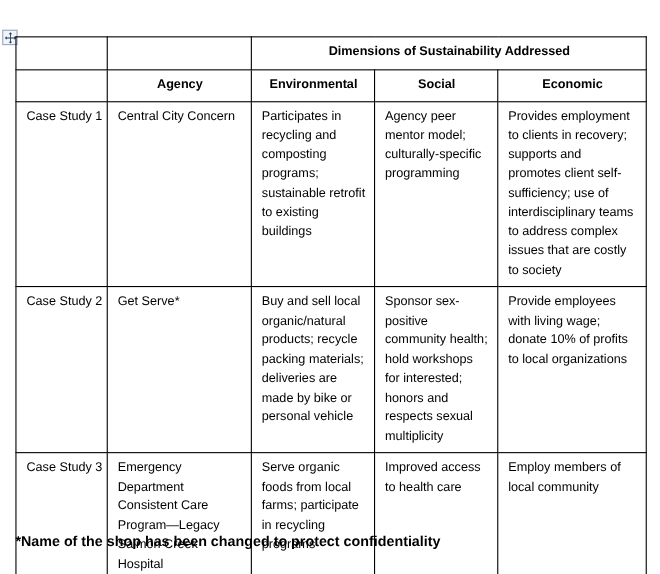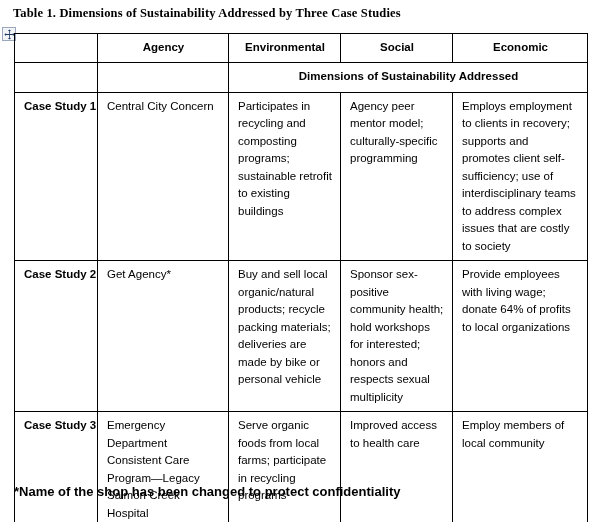--- a/index.html
+++ b/index.html
@@ -100,21 +100,21 @@
   }
   td.colhead {
     text-align: center;
     font-weight: bold;
     height: 27px;
     vertical-align: middle;
     padding-top: 6px;
     padding-bottom: 6px;
   }
   td.rowlabel {
-    font-weight: bold;
+    font-weight: normal;
     white-space: nowrap;
     text-align: right;
   }
   td.agency {
   }
   tr.r1 td { height: 147px; }
   tr.r2 td { height: 136px; }
   tr.r3 td { height: 96px; }
 
   
@@ -126,66 +126,65 @@
     font-weight: bold;
     line-height: 16px;
     white-space: nowrap;
   }
 </style>
 </head>
 <body>
 
 <div class="page">
 
-  <div class="doc-title">Table 1. Dimensions of Sustainability Addressed by Three Case Studies</div>
 
   <div class="move-handle" title="Move table">
     <svg width="11" height="11" viewBox="0 0 11 11" aria-hidden="true">
       <path d="M5.5 0.4 L7.1 2.1 L5.9 2.1 L5.9 5.1 L8.9 5.1 L8.9 3.9 L10.6 5.5 L8.9 7.1 L8.9 5.9 L5.9 5.9 L5.9 8.9 L7.1 8.9 L5.5 10.6 L3.9 8.9 L5.1 8.9 L5.1 5.9 L2.1 5.9 L2.1 7.1 L0.4 5.5 L2.1 3.9 L2.1 5.1 L5.1 5.1 L5.1 2.1 L3.9 2.1 Z" fill="#1f3b63"></path>
     </svg>
   </div>
 
   <div class="tbl-wrap">
     <table class="sust">
       <colgroup>
         <col class="c-label">
         <col class="c-agency">
         <col class="c-env">
         <col class="c-soc">
         <col class="c-eco">
       </colgroup>
       <tbody>
         <tr>
+          <td class="blank-topleft"></td>
+          <td class="blank-topleft"></td>
+          <td class="span-head" colspan="3">Dimensions of Sustainability Addressed</td>
+        </tr>
+
+        <tr>
           <td class="blank-cell"></td>
           <td class="colhead">Agency</td>
           <td class="colhead">Environmental</td>
           <td class="colhead">Social</td>
           <td class="colhead">Economic</td>
         </tr>
 
-        <tr>
-          <td class="blank-topleft"></td>
-          <td class="blank-topleft"></td>
-          <td class="span-head" colspan="3">Dimensions of Sustainability Addressed</td>
-        </tr>
-
         <tr class="r1">
           <td class="rowlabel">Case Study 1</td>
           <td class="agency">Central City Concern</td>
           <td>Participates in recycling and composting programs; sustainable retrofit to existing buildings</td>
           <td>Agency peer mentor model; culturally-specific programming</td>
-          <td>Employs employment to clients in recovery; supports and promotes client self-sufficiency; use of interdisciplinary teams to address complex issues that are costly to society</td>
+          <td>Provides employment to clients in recovery; supports and promotes client self-sufficiency; use of interdisciplinary teams to address complex issues that are costly to society</td>
         </tr>
 
         <tr class="r2">
           <td class="rowlabel">Case Study 2</td>
-          <td class="agency">Get Agency*</td>
+          <td class="agency">Get Serve*</td>
           <td>Buy and sell local organic/natural products; recycle packing materials; deliveries are made by bike or personal vehicle</td>
           <td>Sponsor sex-positive community health; hold workshops for interested; honors and respects sexual multiplicity</td>
-          <td>Provide employees with living wage; donate 64% of profits to local organizations</td>
+          <td>Provide employees with living wage; donate 10% of profits to local organizations</td>
         </tr>
 
         <tr class="r3">
           <td class="rowlabel">Case Study 3</td>
           <td class="agency">Emergency Department Consistent Care Program—Legacy Salmon Creek Hospital</td>
           <td>Serve organic foods from local farms; participate in recycling programs</td>
           <td>Improved access to health care</td>
           <td>Employ members of local community</td>
         </tr>
       </tbody>

